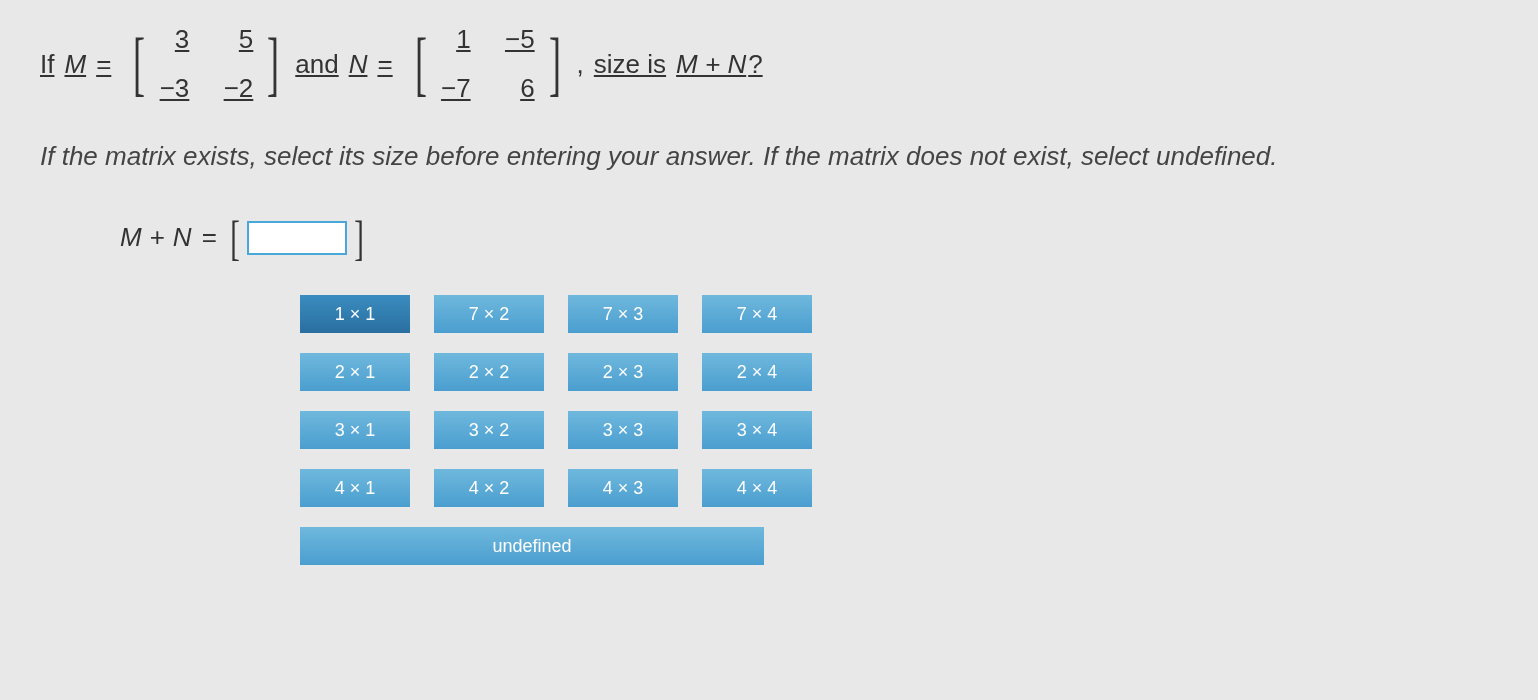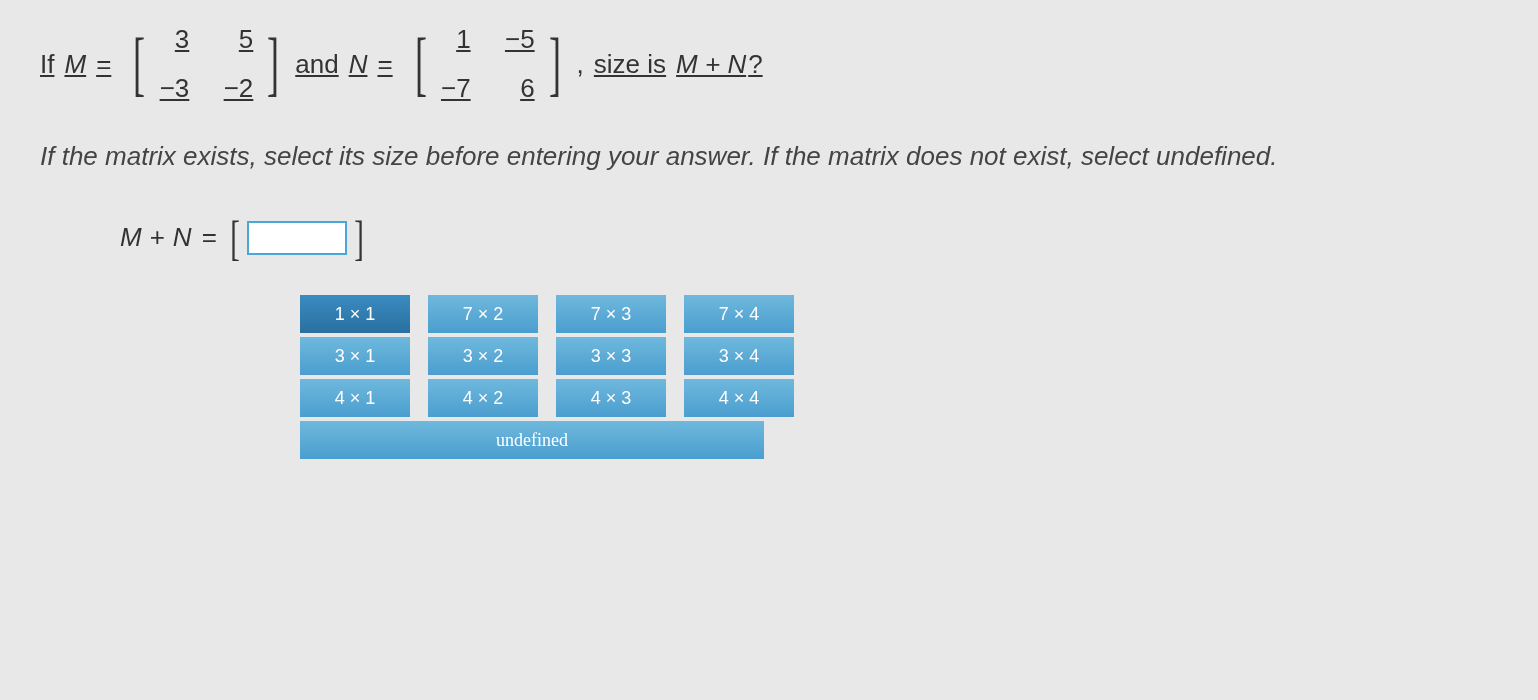--- a/index.html
+++ b/index.html
@@ -63,22 +63,22 @@
       border: 2px solid #4aa8d8;
       background: white;
       margin: 0 4px;
     }
     .size-table {
       margin-left: 260px;
       display: inline-block;
     }
     .size-row {
       display: flex;
-      gap: 18px;
-      margin-bottom: 4px;
+      gap: 24px;
+      margin-bottom: 20px;
     }
     .size-btn {
       width: 110px;
       height: 38px;
       background: linear-gradient(to bottom, #6fb8dd, #4a9ecf);
       color: white;
       font-size: 18px;
       display: flex;
       align-items: center;
       justify-content: center;
@@ -93,21 +93,21 @@
       width: 464px;
       height: 38px;
       background: linear-gradient(to bottom, #6fb8dd, #4a9ecf);
       color: white;
       font-size: 18px;
       display: flex;
       align-items: center;
       justify-content: center;
       cursor: pointer;
       border: none;
-      font-family: Liberation Serif, serif;
+      font-family: Liberation Sans, sans-serif;
     }
   </style>
 </head>
 <body>
 
 
 
 <div class="question-line">
   <span>If</span>
   <span class="italic">M</span>
@@ -154,20 +154,26 @@
 </div>
 
 <div class="size-table">
   <div class="size-row">
     <button class="size-btn selected">1 × 1</button>
     <button class="size-btn">7 × 2</button>
     <button class="size-btn">7 × 3</button>
     <button class="size-btn">7 × 4</button>
   </div>
   <div class="size-row">
+    <button class="size-btn">2 × 1</button>
+    <button class="size-btn">2 × 2</button>
+    <button class="size-btn">2 × 3</button>
+    <button class="size-btn">2 × 4</button>
+  </div>
+  <div class="size-row">
     <button class="size-btn">3 × 1</button>
     <button class="size-btn">3 × 2</button>
     <button class="size-btn">3 × 3</button>
     <button class="size-btn">3 × 4</button>
   </div>
   <div class="size-row">
     <button class="size-btn">4 × 1</button>
     <button class="size-btn">4 × 2</button>
     <button class="size-btn">4 × 3</button>
     <button class="size-btn">4 × 4</button>

